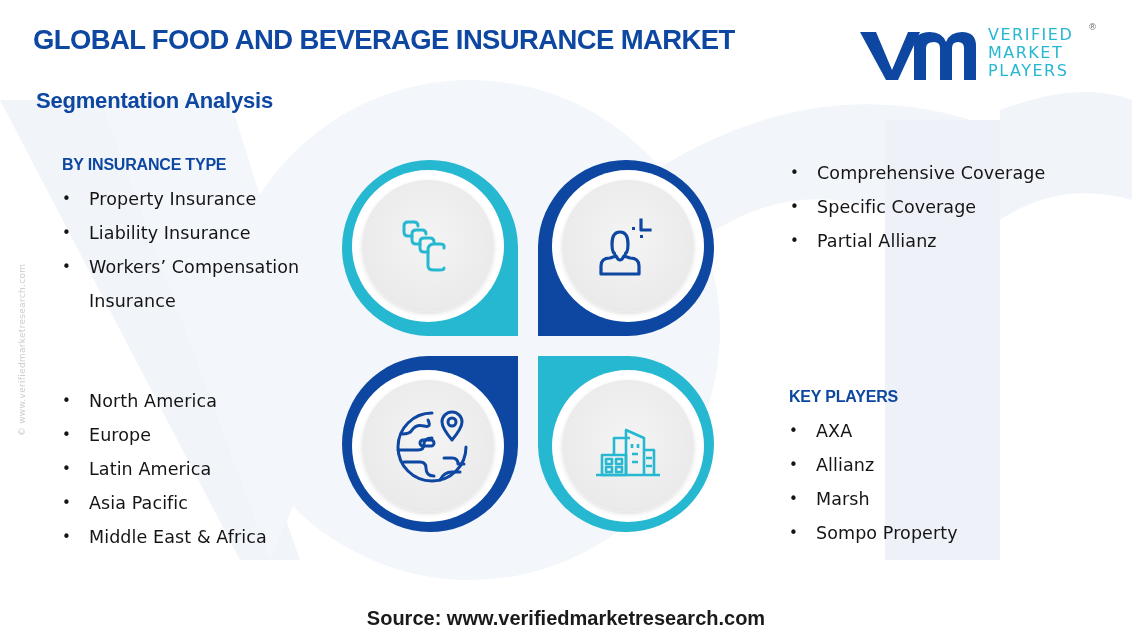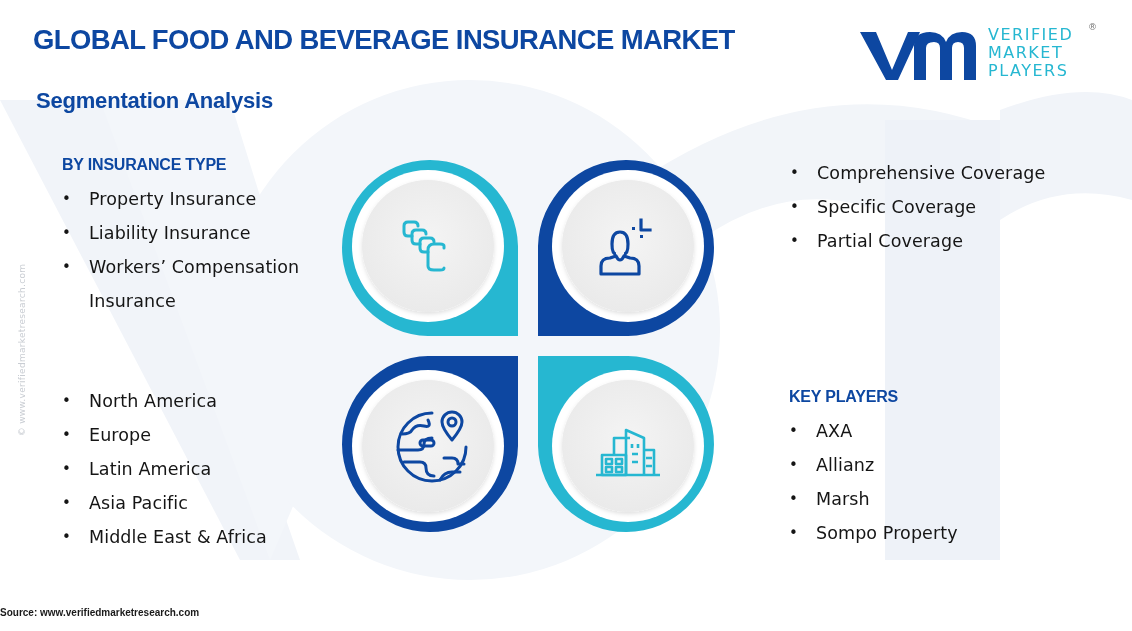--- a/index.html
+++ b/index.html
@@ -41,22 +41,22 @@
     position: relative; padding-left: 27px; font-size: 17.5px; line-height: 34px;
     color: #151515; white-space: nowrap; font-family: "DejaVu Sans", sans-serif; letter-spacing: 0.1px;
   }
   .sec-list li::before {
     content: "•"; position: absolute; left: 0; top: 0; font-size: 15px; color: #151515;
   }
 
   .quad { position: absolute; z-index: 2; }
 
   .source {
-    position: absolute; left: 0; width: 1132px; top: 607px; text-align: left;
-    font-size: 10px; font-weight: bold; color: #1a1a1a; font-family: "Liberation Sans", sans-serif; z-index: 2;
+    position: absolute; left: 0; width: 1132px; top: 607px; text-align: center;
+    font-size: 20px; font-weight: bold; color: #1a1a1a; font-family: "Liberation Sans", sans-serif; z-index: 2;
   }
 </style>
 </head>
 <body>
 
 <svg class="bg-wm" viewBox="0 0 1132 631">
   <path d="M0 100 L140 100 L300 560 L240 560 Z" fill="#f1f4f9"></path>
   <path d="M100 100 L230 100 L330 420 L270 560 Z" fill="#f3f6fa"></path>
   <ellipse cx="470" cy="330" rx="250" ry="250" fill="#f3f6fa"></ellipse>
   <path d="M640 180 Q820 60 1000 130 L1000 560 L900 560 L900 220 Q800 170 700 240 Z" fill="#f2f5f9"></path>
@@ -90,21 +90,21 @@
     <li>Liability Insurance</li>
     <li>Workers’ Compensation</li>
     <li class="cont">Insurance</li>
   </ul>
 </div>
 
 <div class="section" style="left:790px; top:156px;">
   <ul class="sec-list">
     <li>Comprehensive Coverage</li>
     <li>Specific Coverage</li>
-    <li>Partial Coverage</li>
+    <li>Partial Allianz</li>
   </ul>
 </div>
 
 <div class="section" style="left:62px; top:384px;">
   <ul class="sec-list">
     <li>North America</li>
     <li>Europe</li>
     <li>Latin America</li>
     <li>Asia Pacific</li>
     <li>Middle East &amp; Africa</li>

